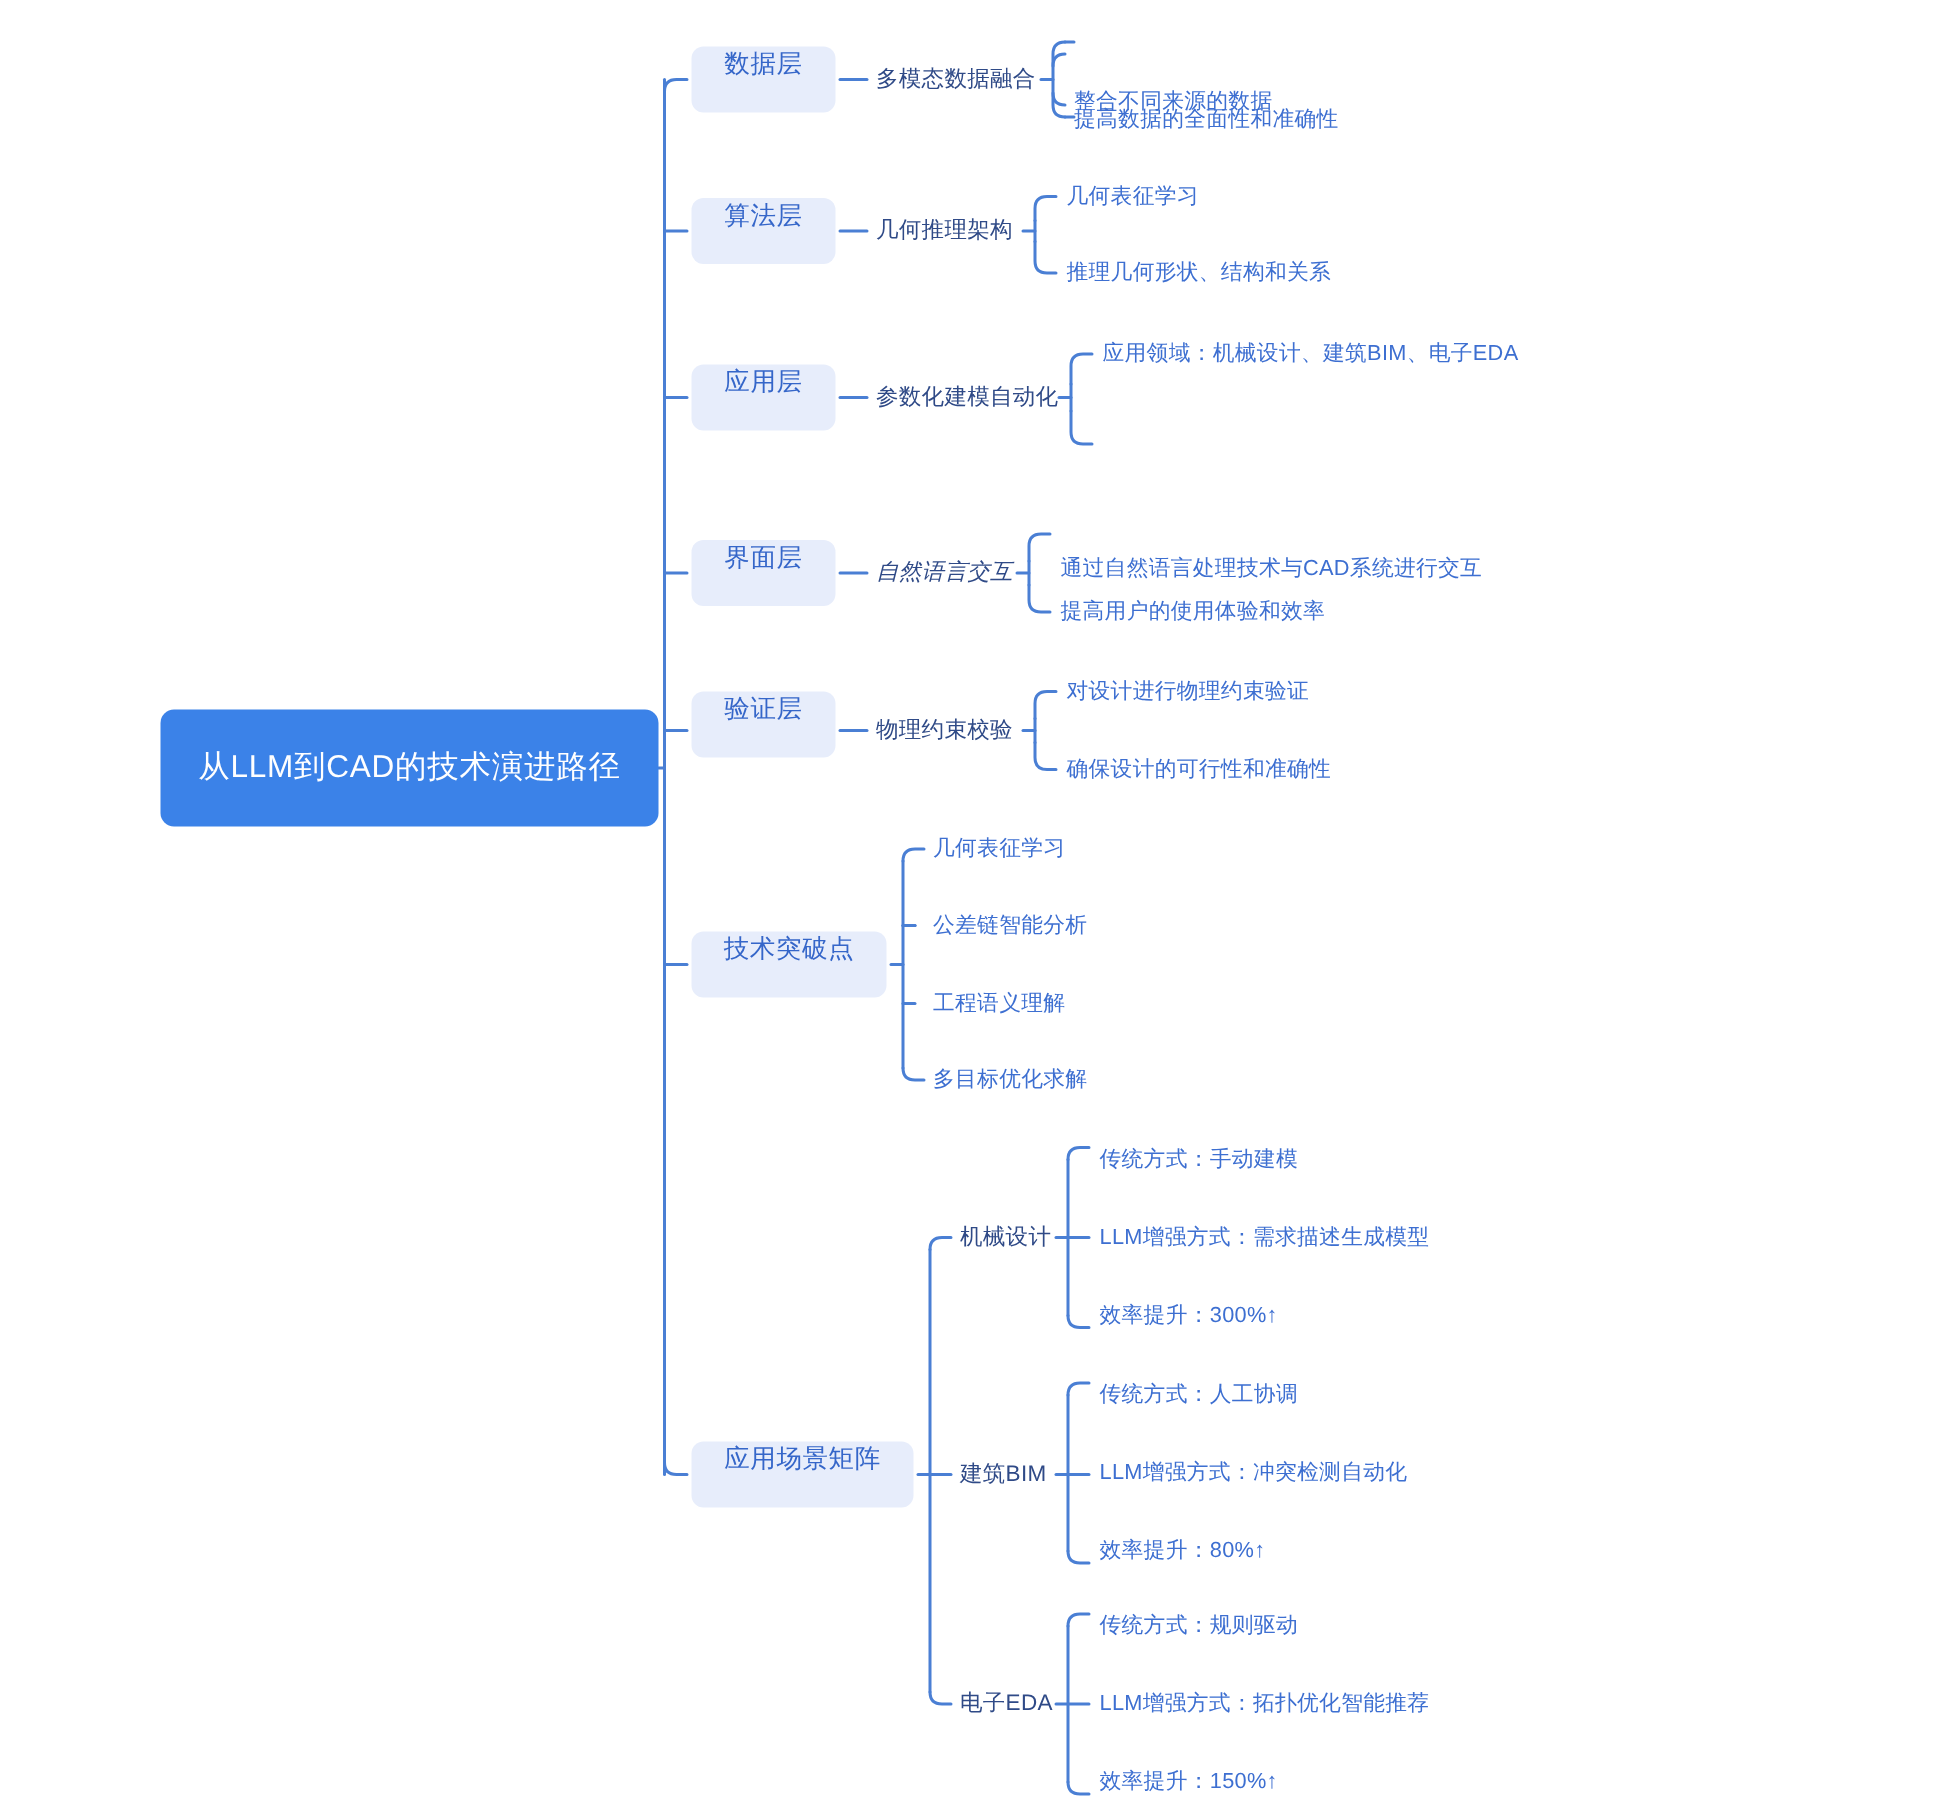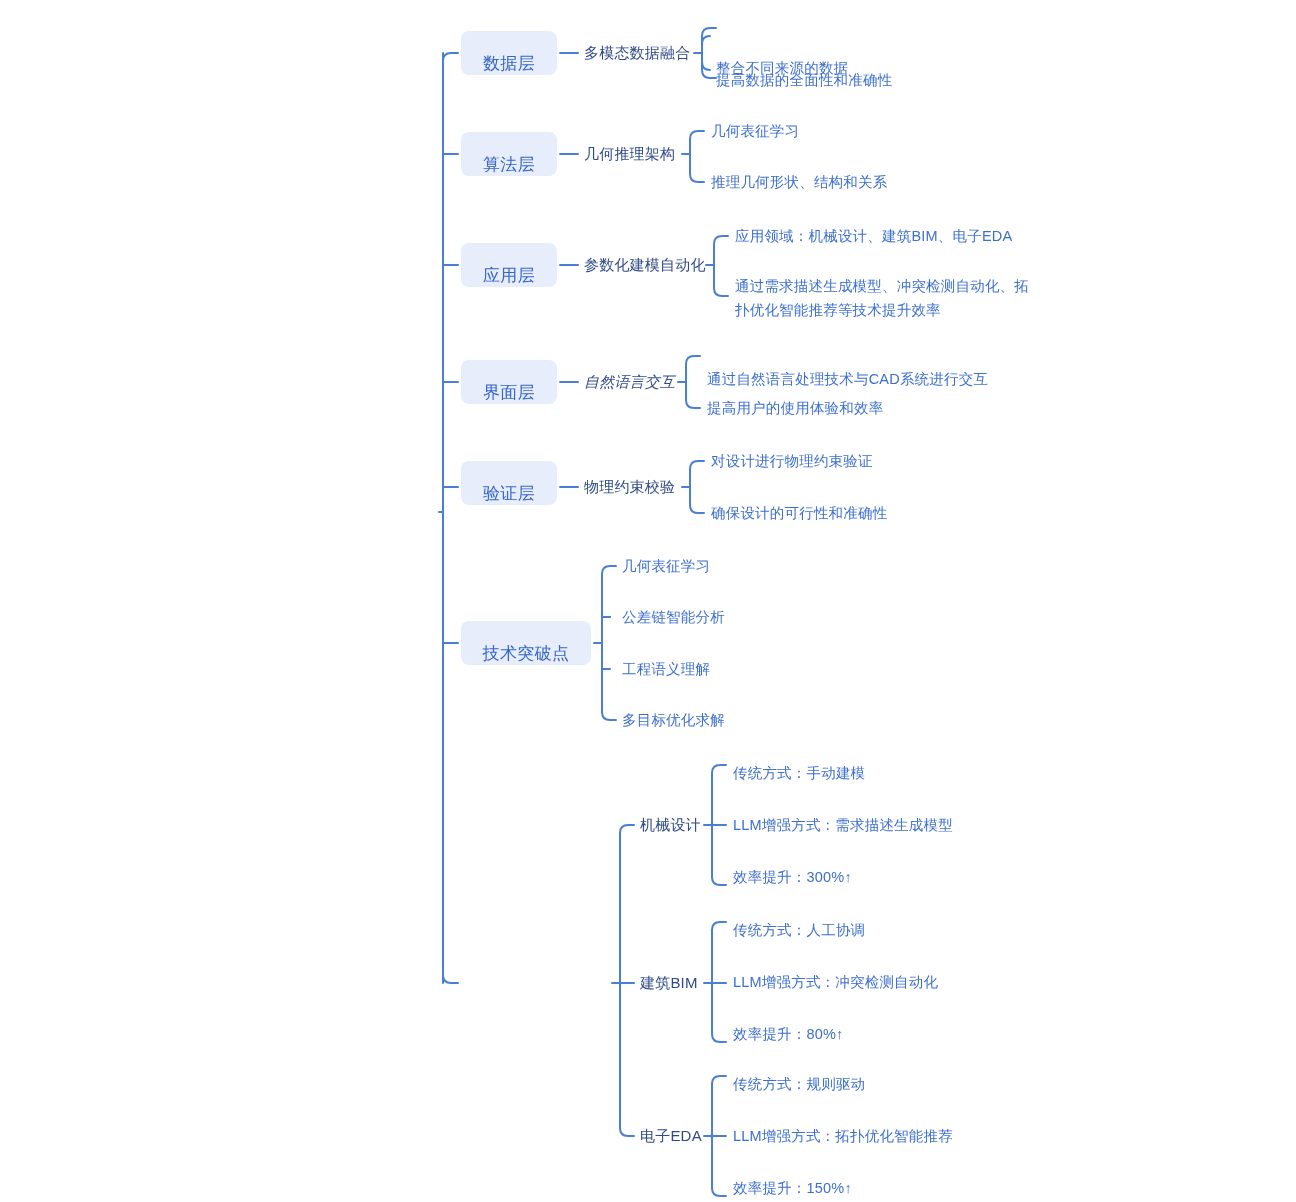--- a/index.html
+++ b/index.html
@@ -49,21 +49,21 @@
     white-space: normal;
     padding: 6px 14px;
   }
 
   
   .l1-node {
     background: #e7edfb;
     color: #3566c9;
     border-radius: 8px;
     display: flex;
-    align-items: flex-end;
+    align-items: flex-start;
     justify-content: center;
     font-size: 17px;
     font-weight: 500;
     letter-spacing: 0.4px;
   }
 
   
   .l2-node {
     color: #2f4a87;
     font-size: 15px;
@@ -169,20 +169,23 @@
       <path d="M712,983 L726,983"></path>
 
       <path d="M704,1136 L712,1136"></path>
       <path d="M712,1084 L712,1188"></path>
       <path d="M712,1084 Q712,1076 720,1076 L726,1076"></path>
       <path d="M712,1188 Q712,1196 720,1196 L726,1196"></path>
       <path d="M712,1136 L726,1136"></path>
     </g>
   </svg>
 
+  <div class="node root-node" style="left:107px; top:473px; width:332px; height:78px;">
+    <span>从LLM到CAD的技术演进路径</span>
+  </div>
 
   <div class="node l1-node" style="left:461px; top:31px; width:96px; height:44px;">
     <span>数据层</span>
   </div>
 
   <div class="node l1-node" style="left:461px; top:132px; width:96px; height:44px;">
     <span>算法层</span>
   </div>
 
   <div class="node l1-node" style="left:461px; top:243px; width:96px; height:44px;">
@@ -194,20 +197,23 @@
   </div>
 
   <div class="node l1-node" style="left:461px; top:461px; width:96px; height:44px;">
     <span>验证层</span>
   </div>
 
   <div class="node l1-node" style="left:461px; top:621px; width:130px; height:44px;">
     <span>技术突破点</span>
   </div>
 
+  <div class="node l1-node" style="left:461px; top:961px; width:148px; height:44px;">
+    <span>应用场景矩阵</span>
+  </div>
 
   <div class="node l2-node" style="left:584px; top:43px; height:20px;">
     <span>多模态数据融合</span>
   </div>
 
   <div class="node l2-node" style="left:584px; top:144px; height:20px;">
     <span>几何推理架构</span>
   </div>
 
   <div class="node l2-node" style="left:584px; top:255px; height:20px;">
@@ -255,23 +261,20 @@
   <div class="node l3-node" style="left:711px; top:120px; height:22px;">
     <span>几何表征学习</span>
   </div>
   <div class="node l3-node" style="left:711px; top:171px; height:22px;">
     <span>推理几何形状、结构和关系</span>
   </div>
 
   <div class="node l3-node" style="left:735px; top:225px; height:22px;">
     <span>应用领域：机械设计、建筑BIM、电子EDA</span>
   </div>
-  <div class="node l3-node multiline" style="left:735px; top:274px; width:305px;">
-    <span>通过需求描述生成模型、冲突检测自动化、拓扑优化智能推荐等技术提升效率</span>
-  </div>
 
   <div class="node l3-node" style="left:707px; top:345px; height:22px;margin-top:23px;">
     <span>通过自然语言处理技术与CAD系统进行交互</span>
   </div>
   <div class="node l3-node" style="left:707px; top:397px; height:22px;">
     <span>提高用户的使用体验和效率</span>
   </div>
 
   <div class="node l3-node" style="left:711px; top:450px; height:22px;">
     <span>对设计进行物理约束验证</span>

